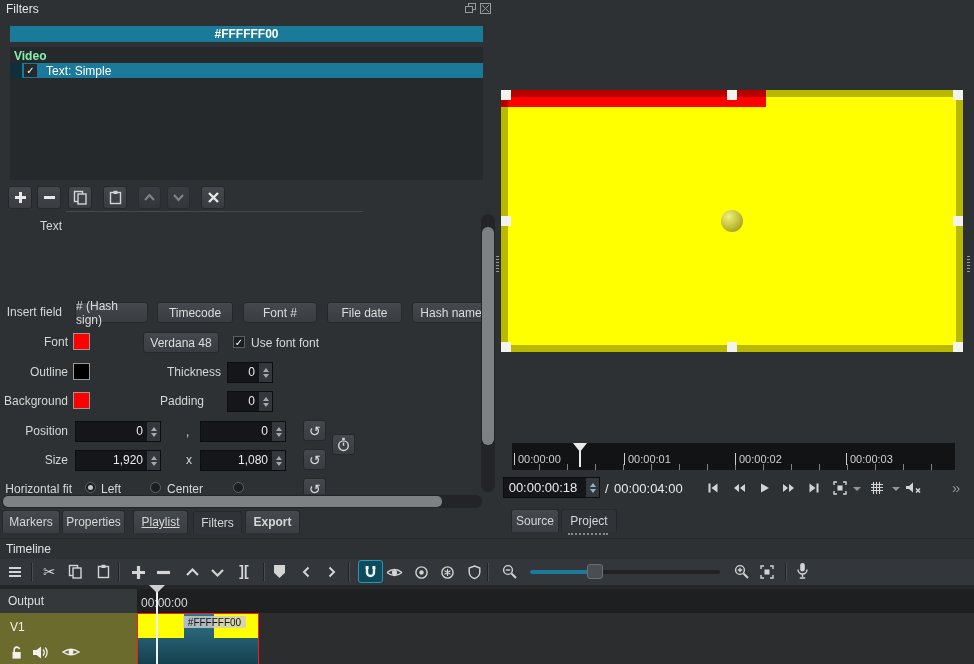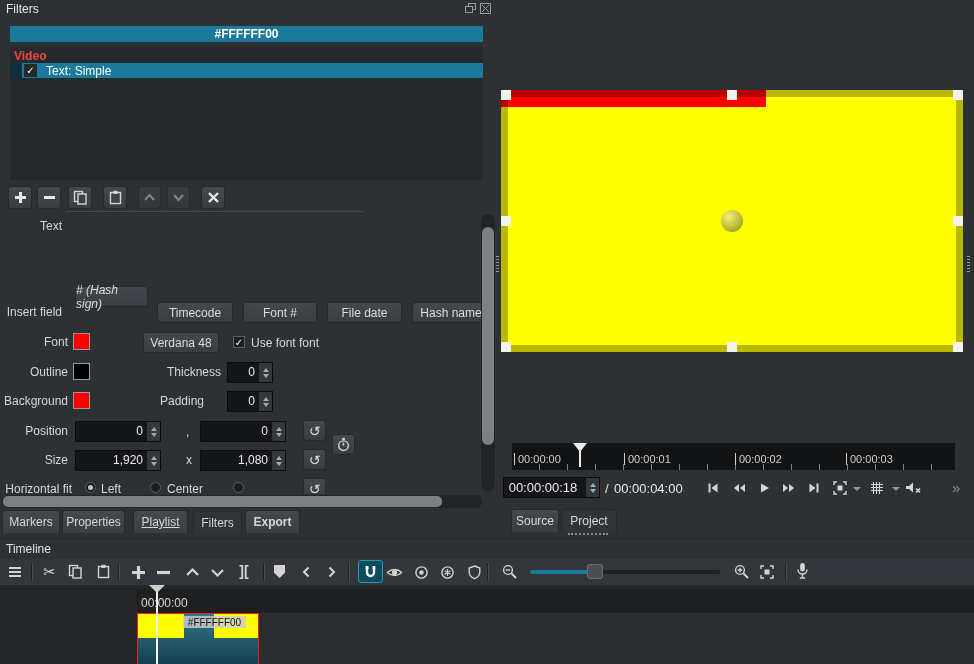--- a/index.html
+++ b/index.html
@@ -51,21 +51,21 @@
           <rect x="0.5" y="0.5" width="10" height="10" style="stroke:#9a9a9a;fill:none;"></rect>
           <path d="M2 2 L9 9 M9 2 L2 9" style="stroke:#9a9a9a;"></path>
         </svg>
     </span>
 
     <div class="abs flat" style="left:10px;top:26px;width:473px;height:16px;background:#1b7a99;color:#fff;font-weight:bold;">
         <span>#FFFFFF00</span>
       </div>
 
     <div class="abs" style="left:10px;top:47px;width:473px;height:133px;background:#26292c;">
-      <span class="abs" style="left:4px;top:2px;font-weight:bold;color:#ef4444;">Video</span>
+      <span class="abs" style="left:4px;top:2px;font-weight:bold;color:#86efac;">Video</span>
       <div class="abs" style="left:0;top:16px;width:473px;height:15px;background:#1b7a99;">
         <div class="abs" style="left:0;top:0;width:12px;height:15px;background:#0f2f3d;"></div>
         <div class="abs flat" style="left:14px;top:1px;width:13px;height:13px;background:#26292c;color:#fff;font-size:10px;">
             <span>✓</span>
           </div>
         <span class="abs" style="left:36px;top:1px;color:#fff;">Text: Simple</span>
       </div>
     </div>
 
     <div class="abs" style="left:0;top:186px;width:481px;height:308px;overflow:hidden;">
@@ -105,21 +105,21 @@
       <div class="abs btn" style="left:201px;top:0;width:24px;height:23px;">
         <svg width="13" height="13" viewBox="0 0 13 13">
             <path d="M2 2 L11 11 M11 2 L2 11" style="stroke:#e8e8e8;stroke-width:2.4;"></path>
           </svg>
         </div>
       <div class="abs" style="left:66px;top:25px;width:297px;height:1px;background:#46494d;"></div>
 
       <span class="abs lbl" style="left:-8px;top:33px;width:70px;">Text</span>
 
       <span class="abs lbl" style="left:-8px;top:119px;width:70px;">Insert field</span>
-      <div class="abs btn" style="left:75px;top:100px;width:73px;height:21px;font-style:italic;">
+      <div class="abs btn" style="left:75px;top:116px;width:73px;height:21px;">
           <span># (Hash sign)</span>
         </div>
       <div class="abs btn" style="left:157px;top:116px;width:76px;height:21px;">
           <span>Timecode</span>
         </div>
       <div class="abs btn" style="left:243px;top:116px;width:74px;height:21px;">
           <span>Font #</span>
         </div>
       <div class="abs btn" style="left:327px;top:116px;width:75px;height:21px;">
           <span>File date</span>
@@ -471,24 +471,48 @@
             <path d="M2 7.5 a4.5 4.5 0 0 0 9 0 M6.5 12.5 V15 M3.8 16 H9.2" class="st"></path>
           </svg>
         </span>
     </div>
 
     <div class="abs" style="left:0;top:46px;width:974px;height:80px;background:#242628;">
 
       <div style="position:absolute;left:149px;top:0;width:0;height:0;z-index:6;
            border-left:8px solid transparent;border-right:8px solid transparent;border-top:8px solid #cfcfcf;"></div>
 
+      <div class="abs flat" style="left:0;top:4px;width:137px;height:24px;background:#35383b;justify-content:flex-start;">
+        <span style="padding-left:8px;color:#dedede;">Output</span>
+        </div>
       <div class="abs" style="left:137px;top:4px;width:837px;height:24px;background:#1e1f21;">
         <span class="abs" style="left:4px;top:7px;color:#d8d8d8;">00:00:00</span>
       </div>
 
+      <div class="abs" style="left:0;top:28px;width:137px;height:52px;background:#6b6b2d;">
+        <span class="abs" style="left:10px;top:7px;color:#f2f2e8;">V1</span>
+        <span class="abs icon" style="left:10px;top:32px;width:14px;height:15px;">
+          <svg width="14" height="15" viewBox="0 0 14 15">
+              <path d="M4.2 7 V4.6 a2.7 2.7 0 0 1 5.3 -0.5" style="stroke:#f0f0f0;stroke-width:1.6;fill:none;"></path>
+              <rect x="2.5" y="7" width="8.2" height="6.6" style="fill:#f0f0f0;"></rect>
+            </svg>
+          </span>
+        <span class="abs icon" style="left:32px;top:32px;width:18px;height:15px;">
+          <svg width="18" height="15" viewBox="0 0 18 15">
+              <path d="M1 5 H4.5 L9 1.5 V13.5 L4.5 10 H1 Z" style="fill:#f0f0f0;"></path>
+              <path d="M11 4.5 a4.5 4.5 0 0 1 0 6 M13.2 2.5 a7.5 7.5 0 0 1 0 10" style="stroke:#f0f0f0;stroke-width:1.3;fill:none;"></path>
+            </svg>
+          </span>
+        <span class="abs icon" style="left:62px;top:33px;width:18px;height:12px;">
+          <svg width="18" height="12" viewBox="0 0 18 12">
+              <path d="M1 6 Q9 0.5 17 6 Q9 11.5 1 6 Z" style="stroke:#f0f0f0;stroke-width:1.4;fill:none;"></path>
+              <circle cx="9" cy="6" r="2.4" style="fill:#f0f0f0;"></circle>
+            </svg>
+          </span>
+      </div>
 
       <div class="abs" style="left:137px;top:28px;width:837px;height:52px;background:#2b2d2f;">
         <div class="abs" style="left:0;top:0;width:122px;height:52px;box-sizing:border-box;
              border:1px solid #ff1a1a;background:linear-gradient(#31768a,#16404f);">
           <div class="abs" style="left:0;top:0;width:46px;height:24px;background:#ffff00;"></div>
           <div class="abs" style="left:76px;top:0;width:44px;height:24px;background:#ffff00;"></div>
           <div class="abs flat" style="left:45px;top:2px;width:63px;height:12px;background:rgba(205,205,205,0.82);">
             <span style="font-size:10px;color:#101018;">#FFFFFF00</span>
             </div>
         </div>

